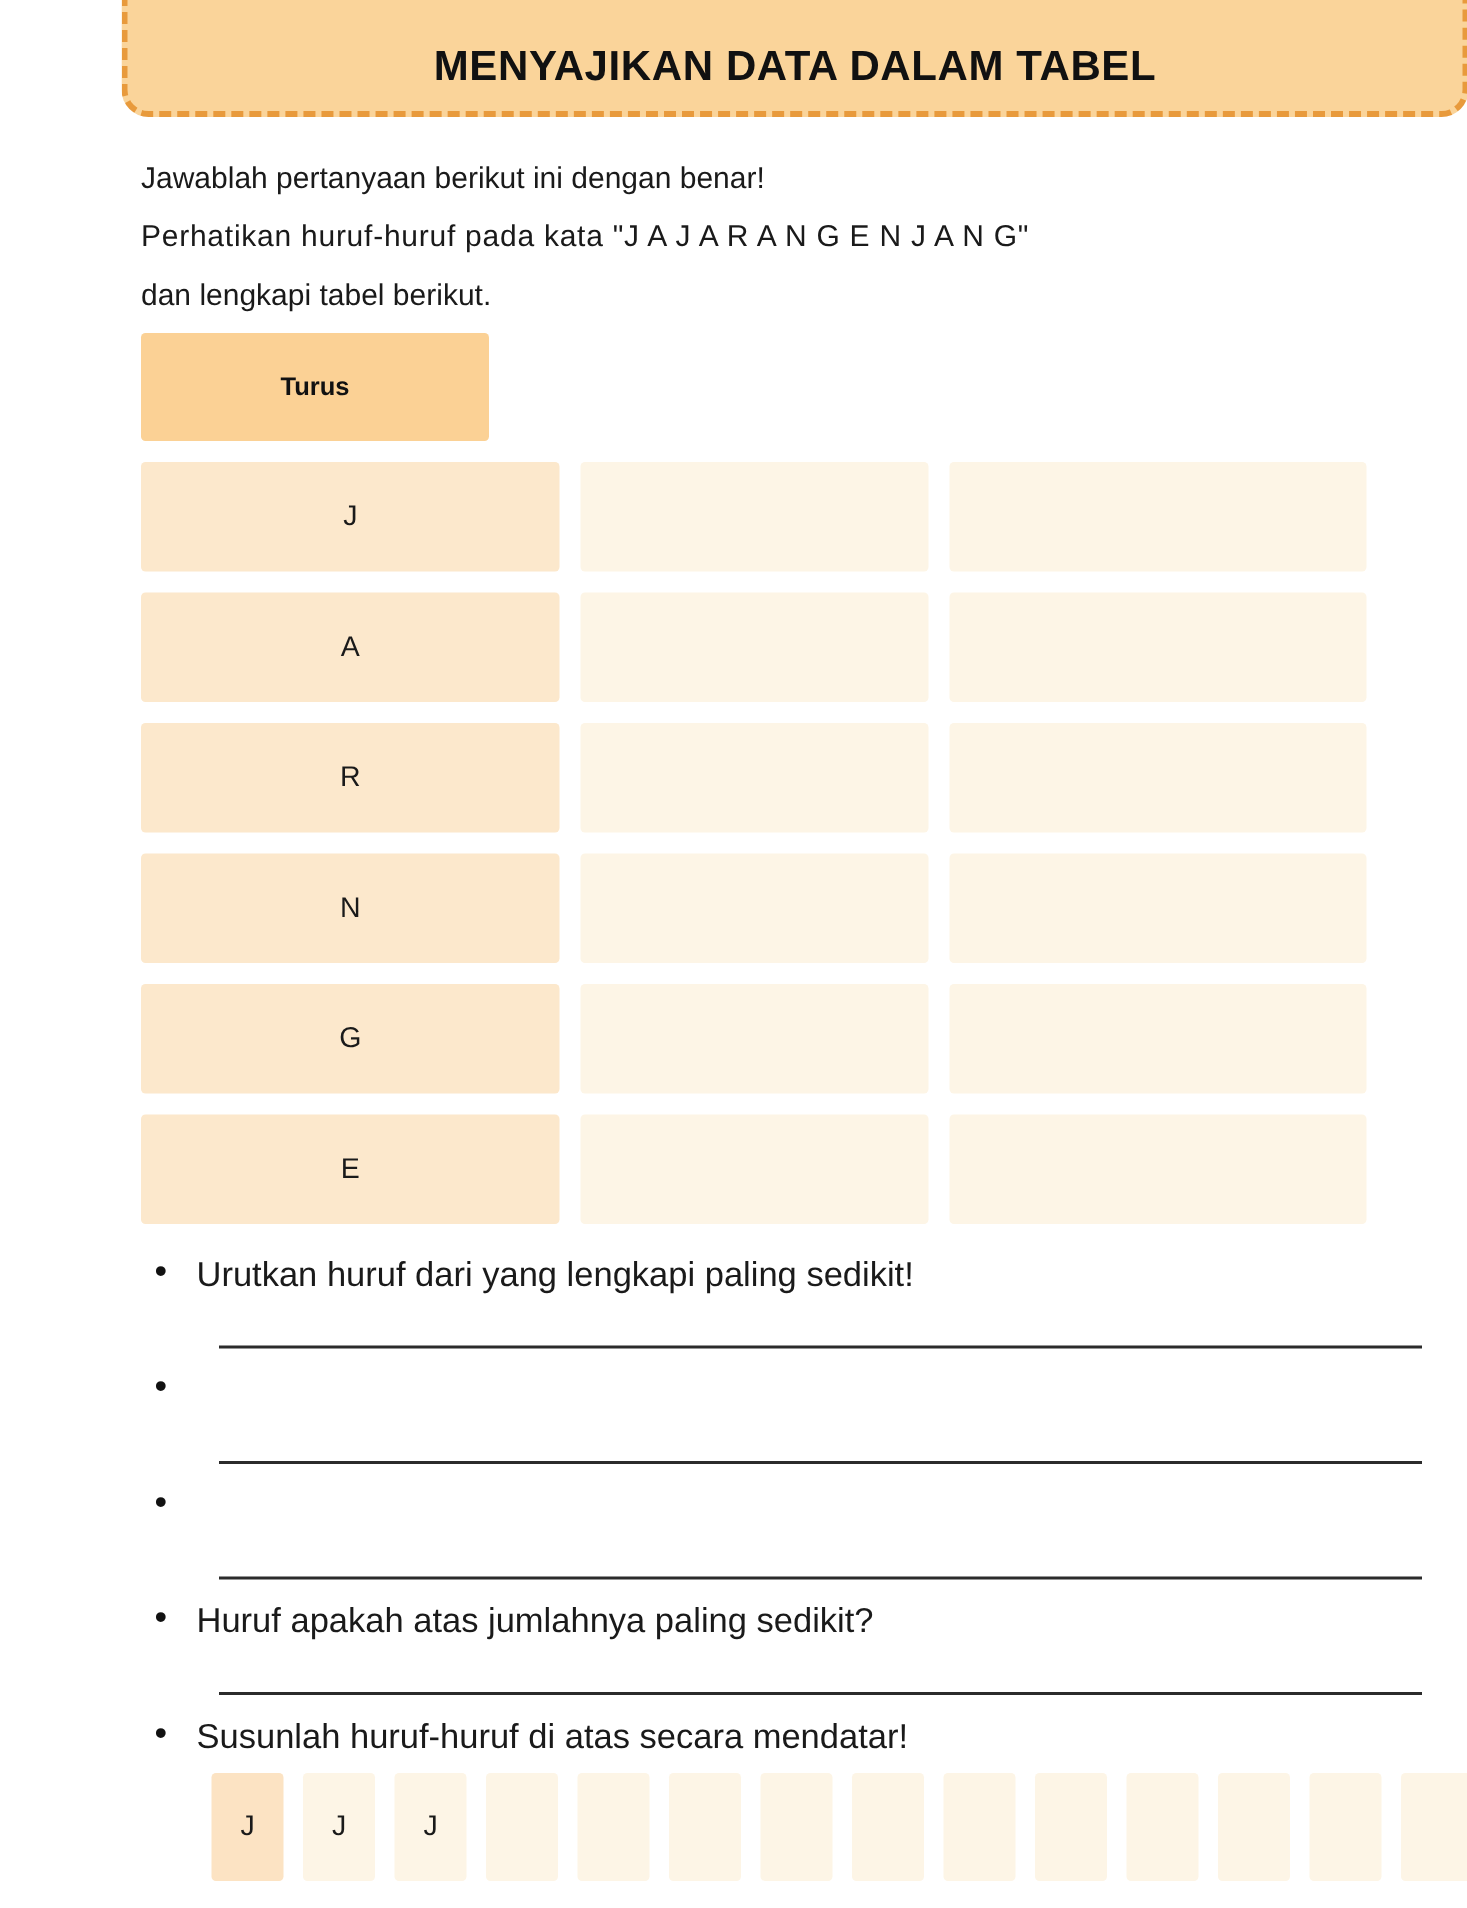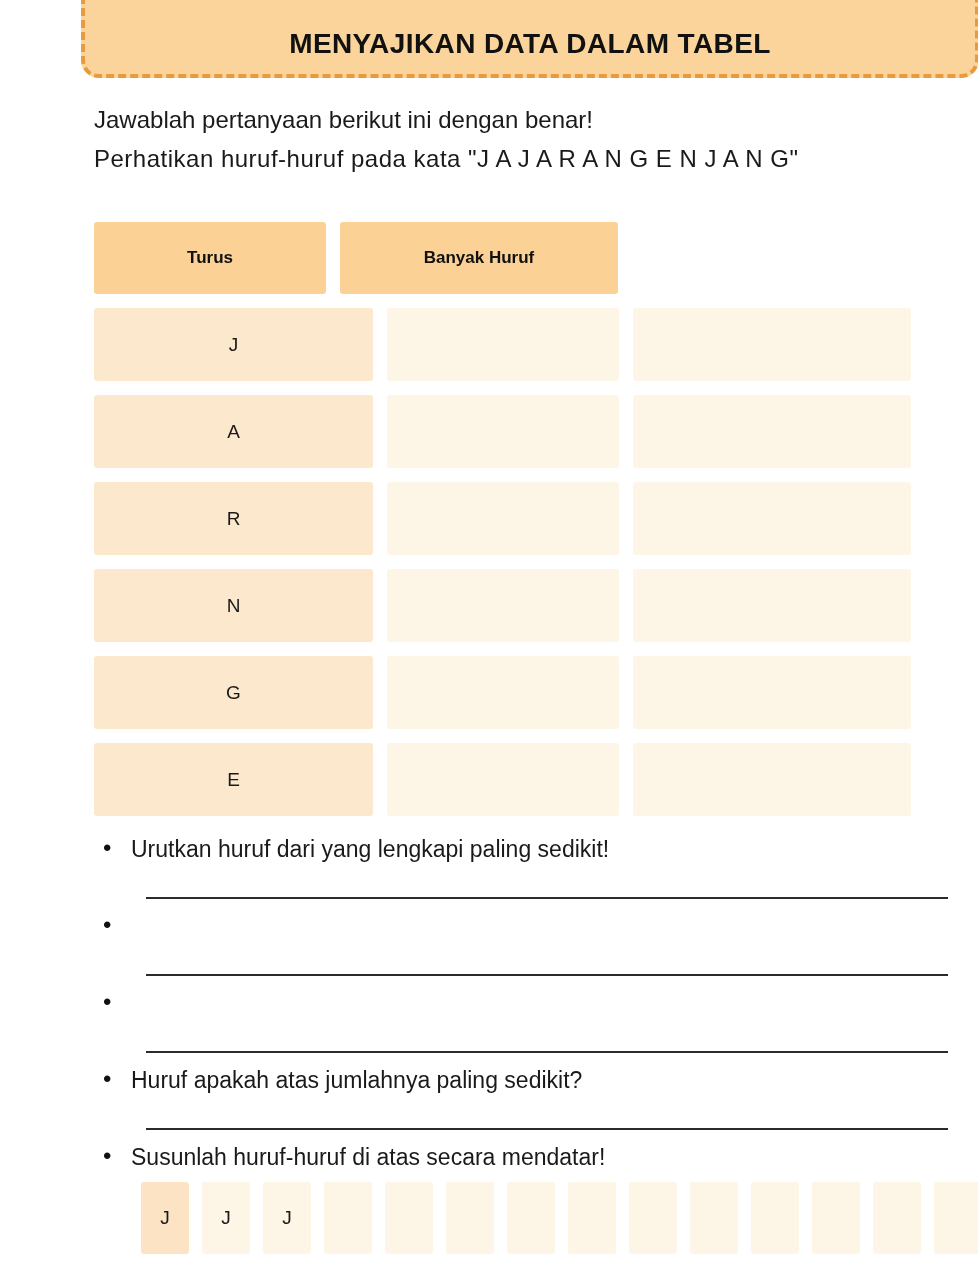--- a/index.html
+++ b/index.html
@@ -57,21 +57,21 @@
     color: #111111;
     text-align: center;
   }
 
   
   .intro {
     position: absolute;
     left: 53px;
     top: 100px;
     width: 880px;
-    font-size: 24px;
+    font-size: 20px;
     line-height: 39px;
     color: #1a1a1a;
   }
   .intro-line { white-space: normal; }
   .spaced { letter-spacing: 0.5px; }
 
   
   .table {
     position: absolute;
     left: 53px;
@@ -178,27 +178,27 @@
 
   <div class="edge-strip"></div>
 
   <div class="banner">
     <div class="banner-title">MENYAJIKAN DATA DALAM TABEL</div>
   </div>
 
   <div class="intro">
     <div class="intro-line">Jawablah pertanyaan berikut ini dengan benar!</div>
     <div class="intro-line spaced">Perhatikan huruf-huruf pada kata "J A J A R A N G E N J A N G"</div>
+    <div class="intro-line">dan lengkapi tabel berikut.</div>
   </div>
 
   <div class="table">
 
     <div class="trow head-row">
       <div class="cell c2">Turus</div>
-      <div class="cell c3">Banyak Huruf</div>
     </div>
 
     <div class="trow body-row">
       <div class="cell c1">J</div>
       <div class="cell c2"></div>
       <div class="cell c3"></div>
     </div>
 
     <div class="trow body-row">
       <div class="cell c1">A</div>

